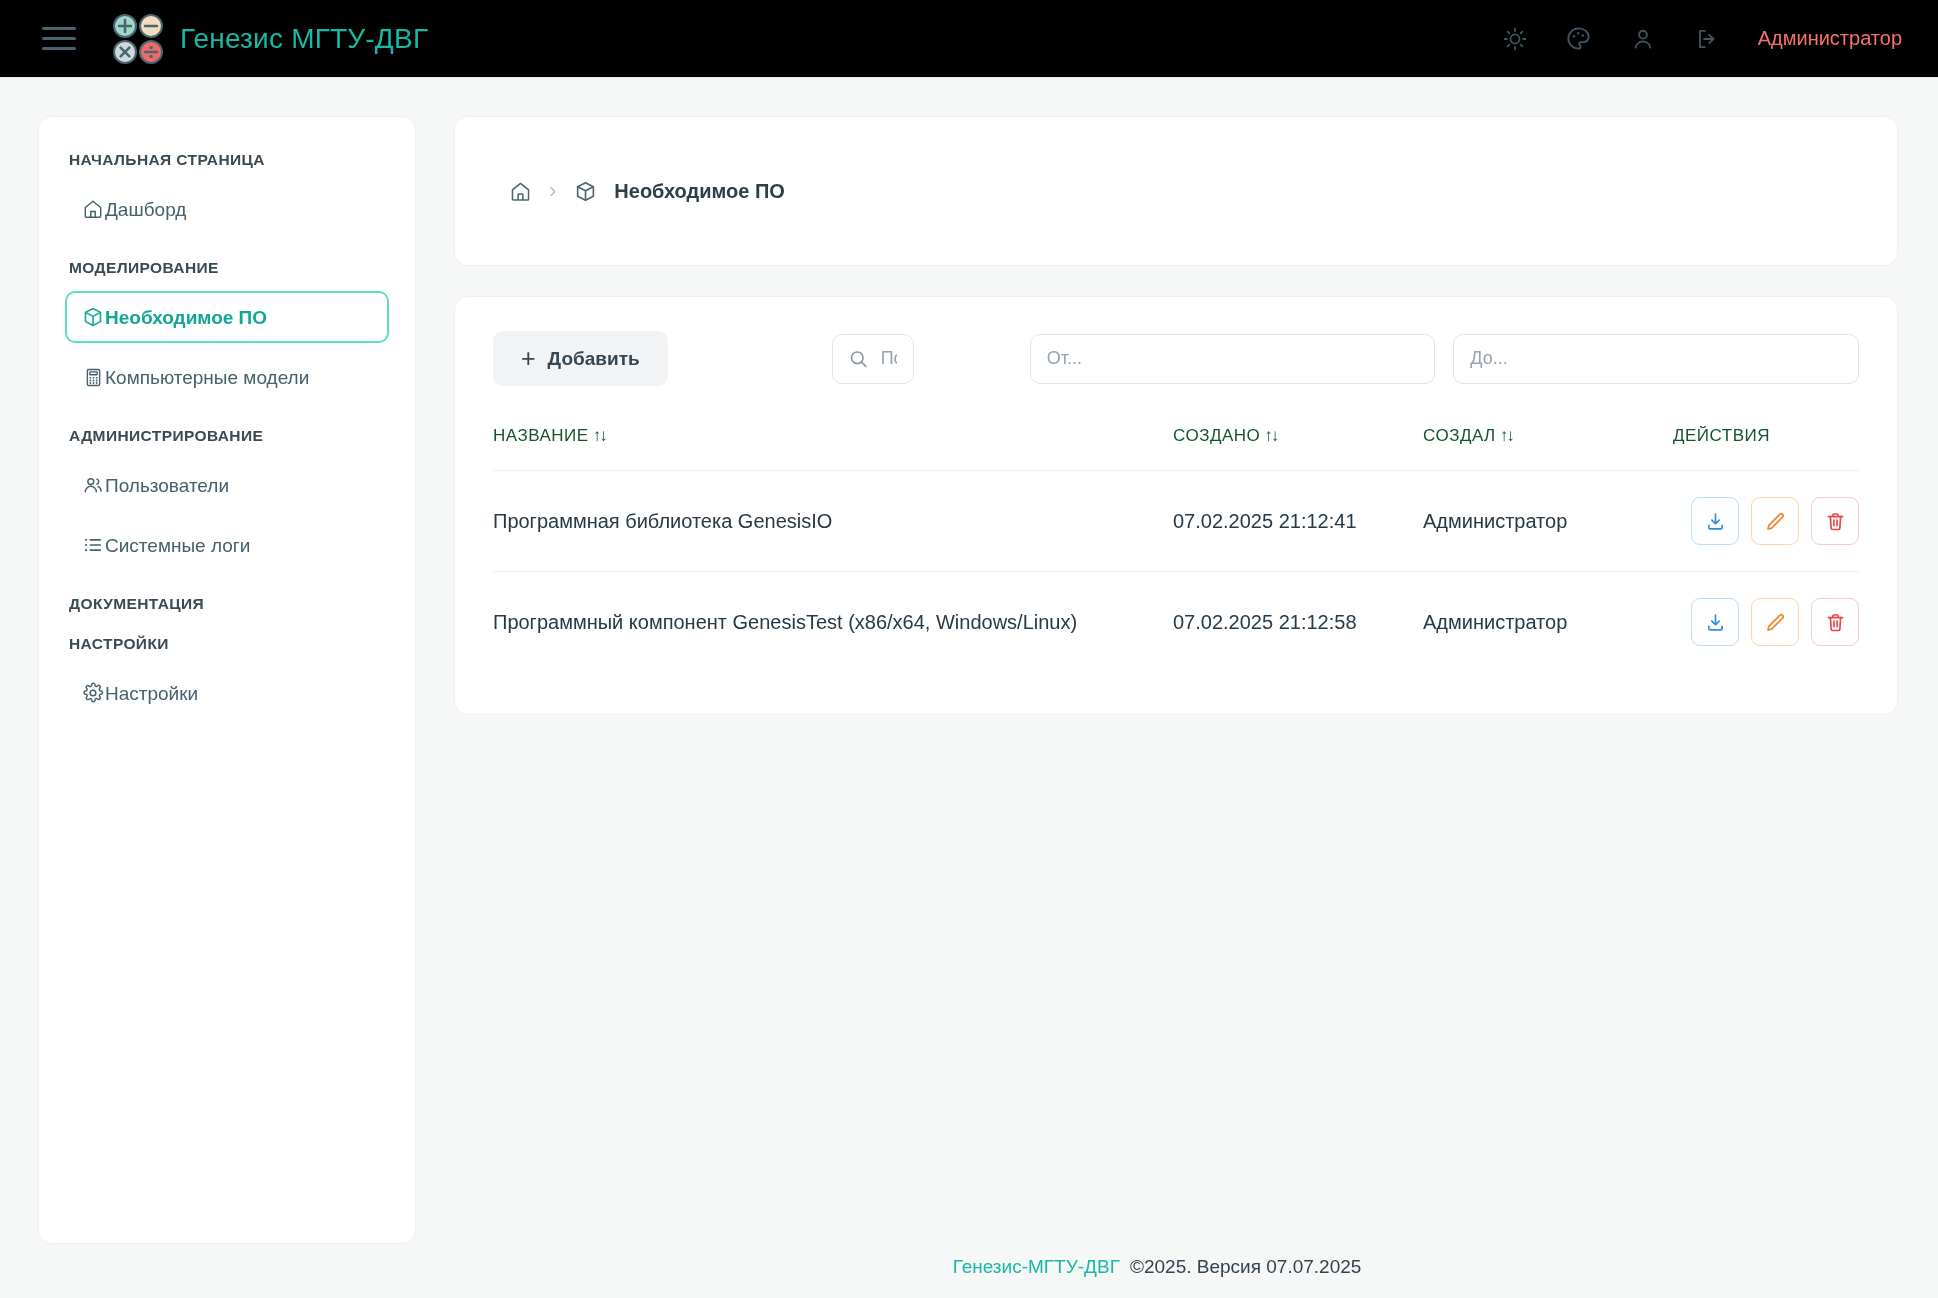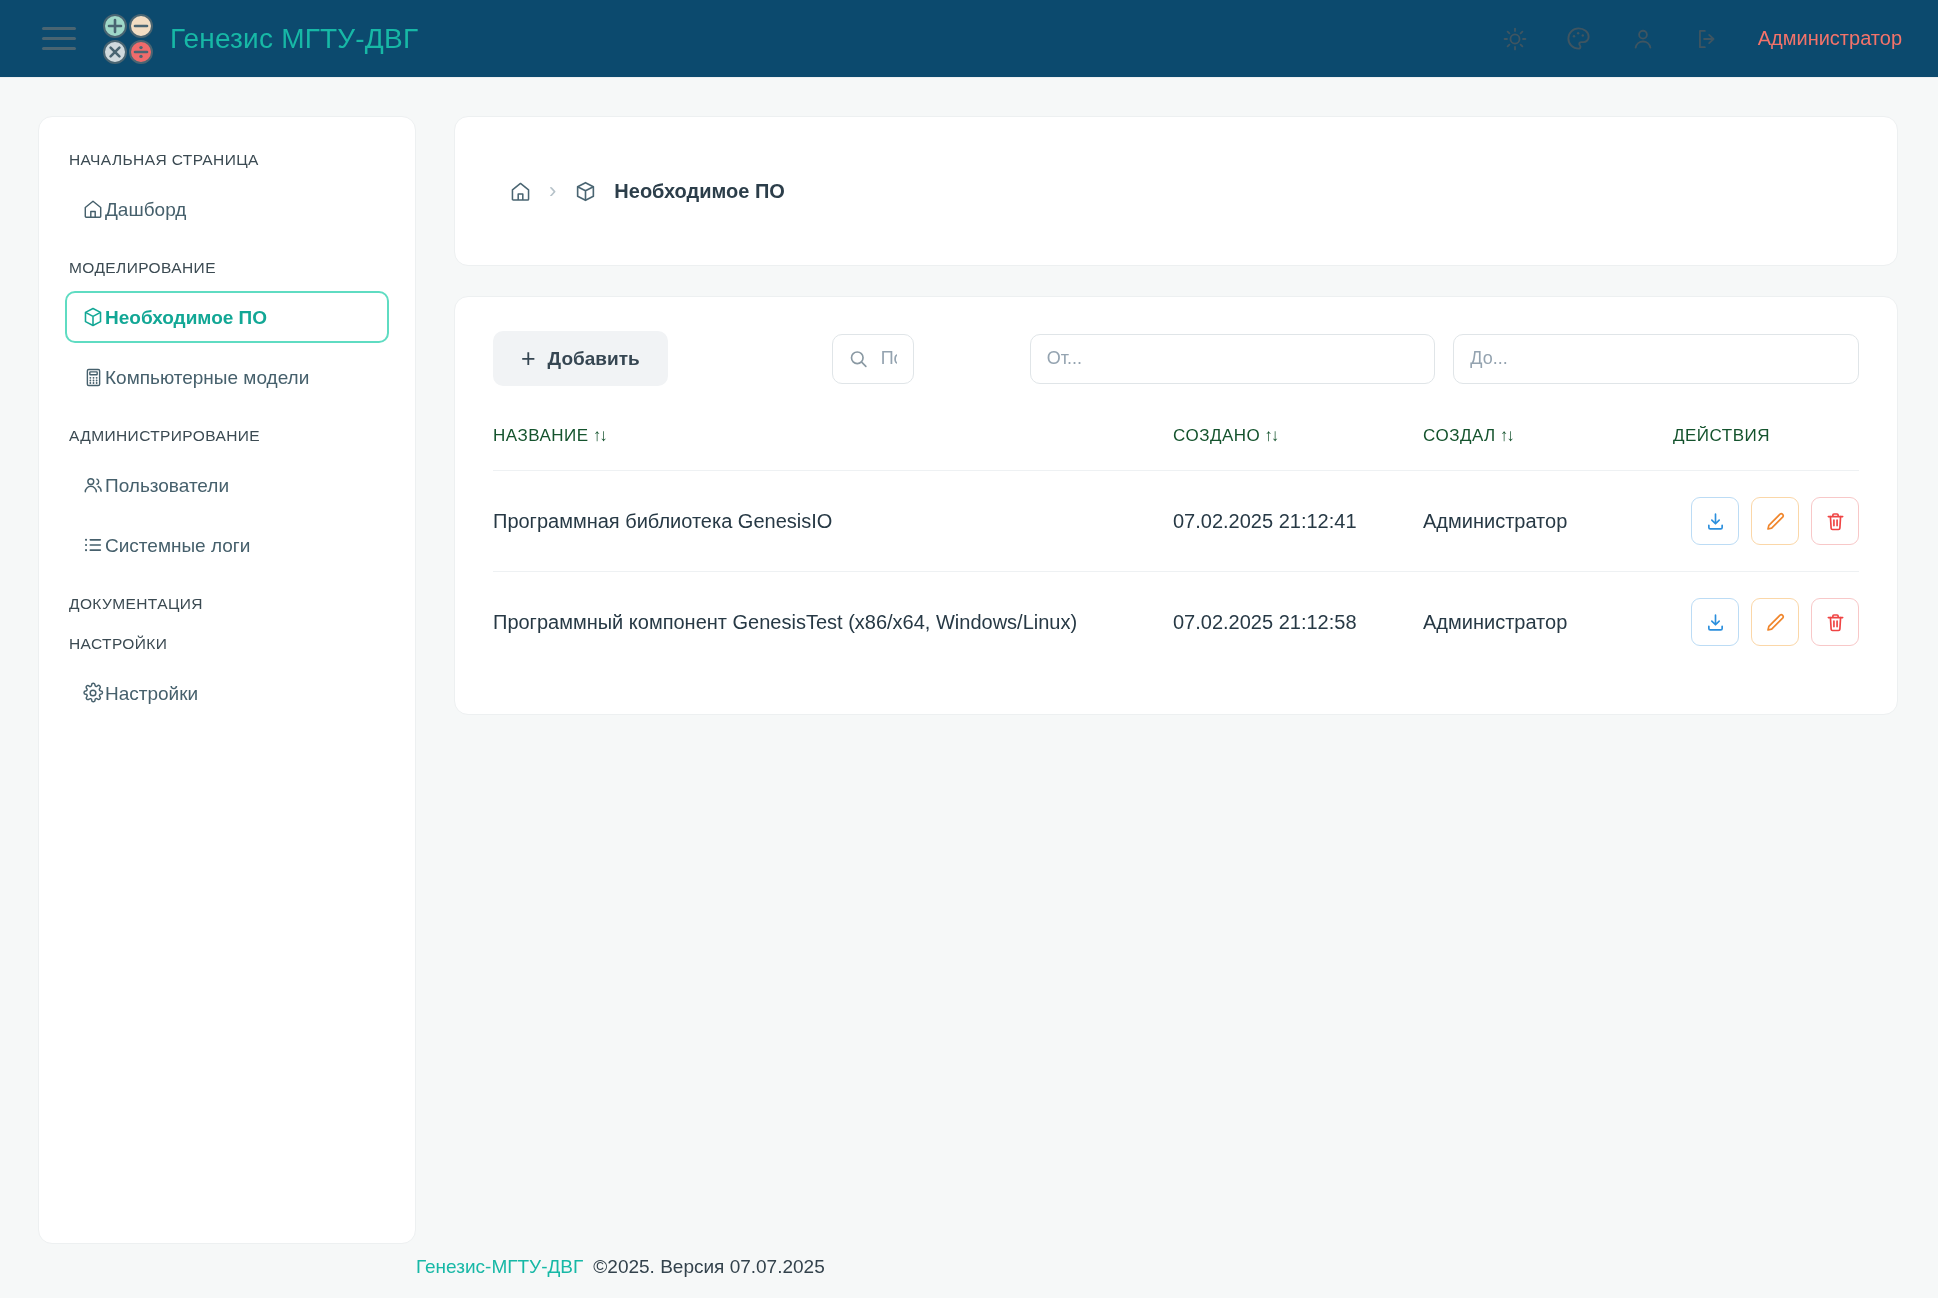--- a/index.html
+++ b/index.html
@@ -9,27 +9,28 @@
     height: 1298px;
     background: #f6f8f8;
     font-family: "Liberation Sans", "DejaVu Sans", sans-serif;
     color: #334155;
     overflow: hidden;
   }
 
   
   .header {
     height: 78px;
-    background: #0c4a6e;
+    background: #000000;
     border-bottom: 1px solid #eceff1;
     display: flex;
     align-items: center;
     padding: 0 36px 0 42px;
     position: relative;
     z-index: 5;
+    gap: 10px;
   }
   .hamburger {
     width: 34px; height: 26px;
     display: flex; flex-direction: column; justify-content: center; gap: 7px;
     cursor: pointer;
     flex: 0 0 auto;
   }
   .hamburger span {
     display: block; height: 3px; width: 34px;
     background: #4a6572; border-radius: 2px;
@@ -85,21 +86,21 @@
     flex: 0 0 378px;
     background: #ffffff;
     border-radius: 14px;
     border: 1px solid #edf0f1;
     padding: 26px 26px 34px 26px;
     height: 1128px;
     overflow: hidden;
   }
   .nav-section-title {
     font-size: 15.5px;
-    font-weight: normal;
+    font-weight: bold;
     color: #3b4a52;
     letter-spacing: .4px;
     padding: 16px 4px 6px 4px;
     text-transform: uppercase;
   }
   .nav-section-title.first { padding-top: 8px; }
   .nav-item {
     display: flex; align-items: center; gap: 0;
     padding: 12px 14px;
     margin: 8px 0;
@@ -228,21 +229,21 @@
   }
   .act-download { border: 1px solid #bcdcf5; color: #2b8fdd; }
   .act-edit { border: 1px solid #fbd7a8; color: #f0862c; }
   .act-delete { border: 1px solid #f8c8c8; color: #ef4444; }
 
   
   .footer {
     position: absolute;
     left: 416px; right: 40px; bottom: 0;
     height: 62px;
-    display: flex; align-items: center; 
+    display: flex; align-items: center; justify-content: center;
     gap: 10px;
     font-size: 19px;
     color: #33424c;
   }
   .footer .f-brand { color: #17b8a6; }
   .page-wrap { position: relative; width: 1938px; height: 1298px; }
 </style>
 </head>
 <body>
 

